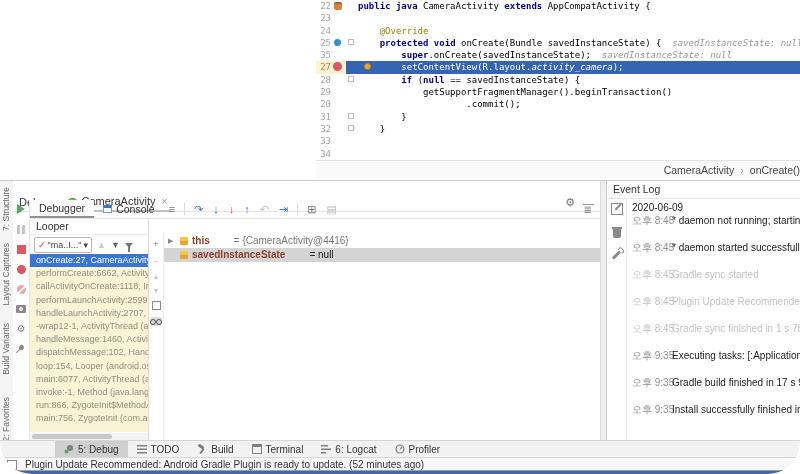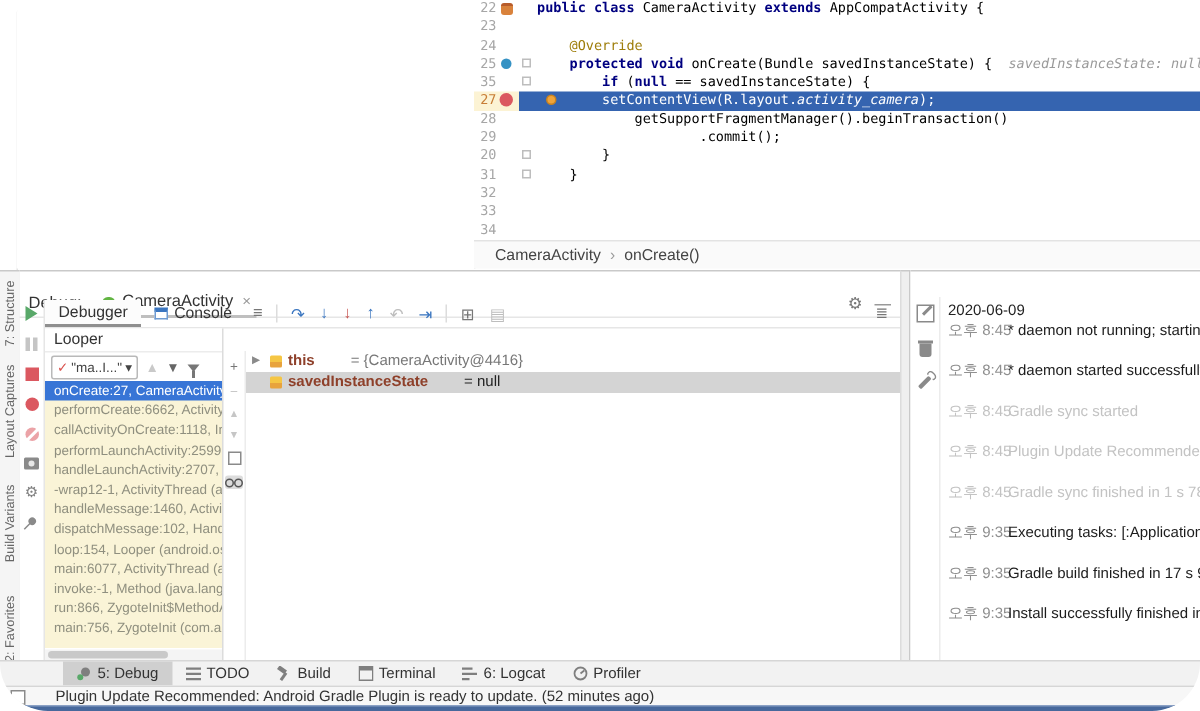--- a/index.html
+++ b/index.html
@@ -22,21 +22,21 @@
   .code-line.exec{background:#3564b0;}
   .code-line.exec span{color:#fff !important;}
   .tk-kw{color:#000080;font-weight:bold;}
   .tk-pl{color:#000;}
   .tk-ann{color:#9e7d0a;}
   .tk-field{color:#871094;font-style:italic;}
   .tk-it{color:#000;font-style:italic;}
   .tk-hint{color:#9a9a9a;font-style:italic;}
   .fold{position:absolute;left:2px;top:2px;width:6px;height:6px;border:1px solid #bdbdbd;background:#fff;box-sizing:border-box;}
   .execdot{position:absolute;left:18px;top:2px;width:7px;height:7px;border-radius:50%;background:#efa43a;border:1px solid #c9821f;box-sizing:border-box;}
-  .breadcrumbs{position:absolute;left:316px;right:0;top:160px;height:18px;background:#fafafa;border-top:1px solid #e3e3e3;line-height:18px;padding-left:14px;color:#444;font-size:10.5px;}
+  .breadcrumbs{position:absolute;left:316px;right:0;top:160px;height:18px;background:#fafafa;border-top:1px solid #e3e3e3;line-height:18px;padding-left:14px;color:#444;font-size:10.5px;text-align:right;}
   .breadcrumbs .sep{color:#999;margin:0 6px;}
 
   
   .tools-left{position:absolute;left:0;top:180px;width:13px;height:260px;background:#f5f5f5;border-right:1px solid #dedede;border-top:1px solid #c9c9c9;}
   .vlabel{position:absolute;left:1px;writing-mode:vertical-rl;transform:rotate(180deg);font-size:8.5px;color:#666;white-space:nowrap;}
 
   
   .debug{position:absolute;left:13px;top:180px;width:587px;height:260px;background:#fff;border-top:1px solid #c9c9c9;box-sizing:border-box;}
   .debug-header{position:absolute;left:0;top:0;width:100%;height:19px;border-bottom:1px solid #e6e6e6;display:flex;align-items:center;box-sizing:border-box;margin-top:12px;}
   .debug-header .dbg-title{margin-left:6px;color:#333;}
@@ -112,25 +112,25 @@
   .wrench{width:3px;height:10px;background:#8a8a8a;border-radius:1px;transform:rotate(45deg);position:relative;}
   .wrench:before{content:"";position:absolute;left:-2px;top:-4px;width:7px;height:5px;border:1.5px solid #8a8a8a;border-radius:50%;border-bottom-color:transparent;box-sizing:border-box;}
   .el-entries{position:absolute;left:20px;top:17px;right:0;bottom:0;padding:3px 0 0 5px;overflow:hidden;}
   .el-date{font-size:10px;color:#222;height:13px;line-height:13px;}
   .el-entry{display:flex;height:14px;line-height:14px;margin-bottom:13px;font-size:10px;white-space:nowrap;overflow:hidden;}
   .el-time{width:40px;flex-shrink:0;color:#8f8f8f;}
   .el-text{color:#1c1c1c;}
   .el-entry.muted .el-time,.el-entry.muted .el-text{color:#c3c3c3;}
 
   
-  .bottombar{position:absolute;left:0;top:440px;width:800px;height:17px;background:#f2f2f2;border-top:1px solid #d6d6d6;display:flex;align-items:center;padding-left:42px;box-sizing:border-box;font-size:10px;color:#333;}
+  .bottombar{position:absolute;left:0;top:440px;width:800px;height:17px;background:#f2f2f2;border-top:1px solid #d6d6d6;display:flex;align-items:center;padding-left:55px;box-sizing:border-box;font-size:10px;color:#333;}
   .btab{height:100%;display:flex;align-items:center;gap:4px;padding:0 9px;}
   .btab.selected{background:#cfcfcf;}
   .bic{display:inline-block;}
-  .statusbar{position:absolute;left:0;top:457px;width:800px;height:14px;background:#f7f7f7;border-top:1px solid #d6d6d6;display:flex;align-items:center;box-sizing:border-box;font-size:10px;color:#333;gap:12px;}
+  .statusbar{position:absolute;left:0;top:457px;width:800px;height:14px;background:#f7f7f7;border-top:1px solid #d6d6d6;display:flex;align-items:center;box-sizing:border-box;font-size:10px;color:#333;}
   .sb-ic{width:8px;height:8px;border:1px solid #8a8a8a;margin:0 8px 0 7px;background:#fff;}
   .bottom-strip{position:absolute;left:0;top:470px;width:800px;height:4px;background:#47689c;border-top:1px solid #8aa0c4;box-sizing:border-box;}
 </style>
 </head>
 <body>
 
 <div class="app">
 
   <div class="left-rail"></div>
   <div class="left-blank"></div>
@@ -188,26 +188,27 @@
       <div class="gutter-row">
         <span class="gnum">33</span>
         <span class="gicon"></span>
       </div>
       <div class="gutter-row">
         <span class="gnum">34</span>
         <span class="gicon"></span>
       </div>
     </div>
   <div class="code">
-      <div class="code-line"><span class="tk-kw">public class </span><span class="tk-pl">CameraActivity </span><span class="tk-kw">extends </span><span class="tk-pl">AppCompatActivity {</span></div>
+      <div class="code-line"><span class="tk-kw">public java </span><span class="tk-pl">CameraActivity </span><span class="tk-kw">extends </span><span class="tk-pl">AppCompatActivity {</span></div>
       <div class="code-line"></div>
       <div class="code-line"><span class="tk-pl">    </span><span class="tk-ann">@Override</span></div>
       <div class="code-line"><span class="fold"></span><span class="tk-pl">    </span><span class="tk-kw">protected void </span><span class="tk-pl">onCreate(Bundle savedInstanceState) {  </span><span class="tk-hint">savedInstanceState: null</span></div>
+      <div class="code-line"><span class="tk-pl">        </span><span class="tk-kw">super</span><span class="tk-pl">.onCreate(savedInstanceState);  </span><span class="tk-hint">savedInstanceState: null</span></div>
+      <div class="code-line exec"><span class="execdot"></span><span class="tk-pl">        setContentView(R.layout.</span><span class="tk-field">activity_camera</span><span class="tk-pl">);</span></div>
       <div class="code-line"><span class="fold"></span><span class="tk-pl">        </span><span class="tk-kw">if </span><span class="tk-pl">(</span><span class="tk-kw">null</span><span class="tk-pl"> == savedInstanceState) {</span></div>
-      <div class="code-line exec"><span class="execdot"></span><span class="tk-pl">        setContentView(R.layout.</span><span class="tk-field">activity_camera</span><span class="tk-pl">);</span></div>
       <div class="code-line"><span class="tk-pl">            getSupportFragmentManager().beginTransaction()</span></div>
       <div class="code-line"><span class="tk-pl">                    .commit();</span></div>
       <div class="code-line"><span class="fold"></span><span class="tk-pl">        }</span></div>
       <div class="code-line"><span class="fold"></span><span class="tk-pl">    }</span></div>
       <div class="code-line"></div>
     </div>
   <div class="breadcrumbs">
     <span>CameraActivity</span><span class="sep">›</span><span>onCreate()</span>
   </div>
 
@@ -322,20 +323,21 @@
           <span class="field-ic"></span>
           <span class="var-name">savedInstanceState</span>
           <span class="var-val">= null</span>
         </div>
       </div>
     </div>
   </div>
 
   <div class="splitter"></div>
   <div class="eventlog">
+    <div class="el-header">Event Log</div>
     <div class="el-strip">
       <span class="pencilbox"></span>
       <span class="trash"></span>
       <span class="wrench"></span>
     </div>
     <div class="el-entries">
       <div class="el-date">2020-06-09</div>
     <div class="el-entry">
           <span class="el-time">오후 8:45</span>
           <span class="el-text">* daemon not running; starting now a</span>

